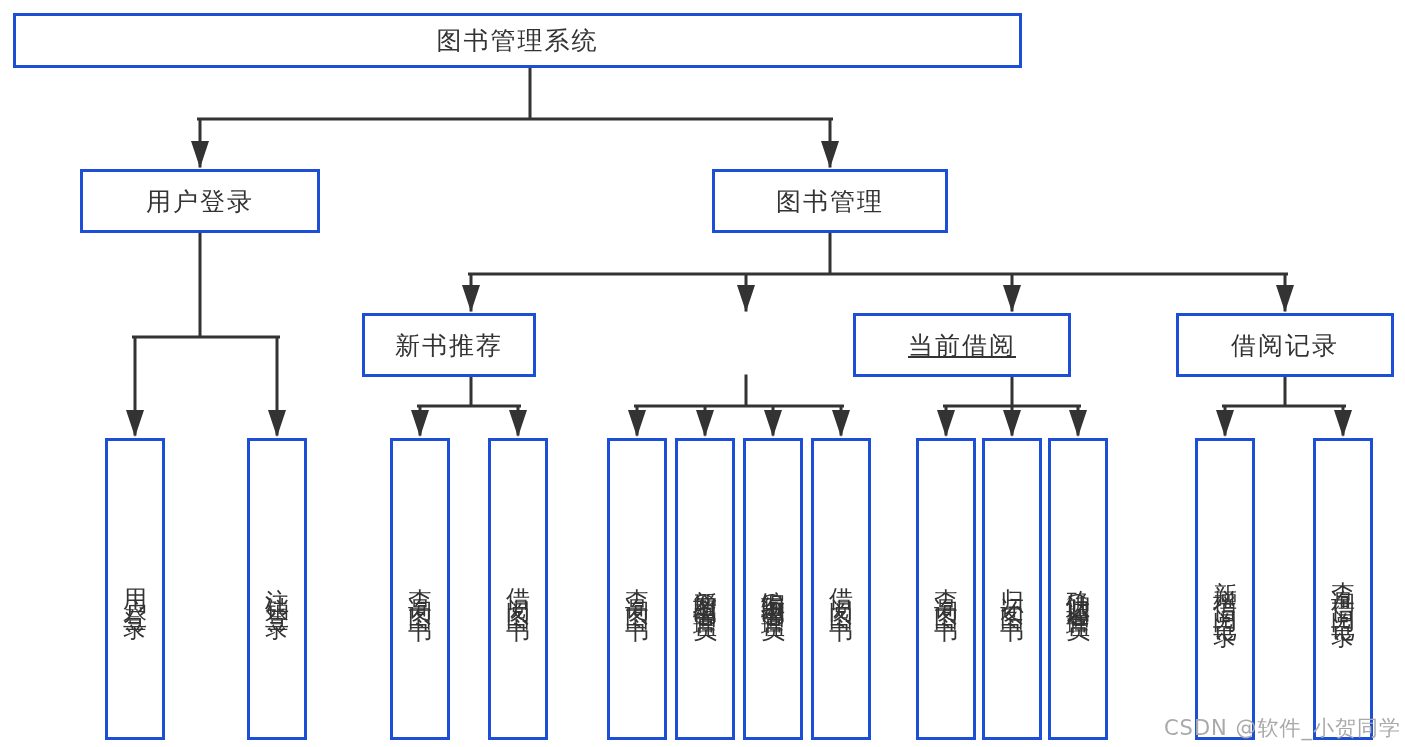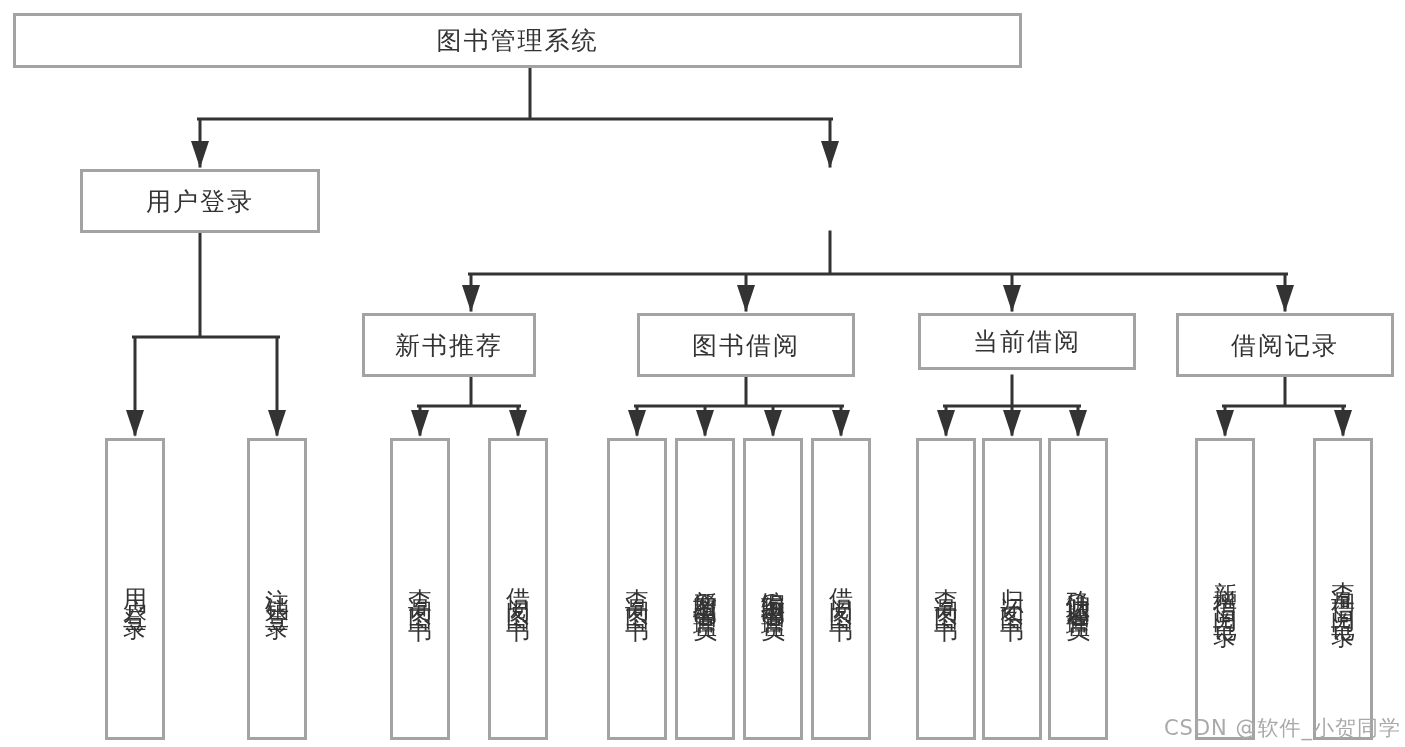--- a/index.html
+++ b/index.html
@@ -8,21 +8,21 @@
     width: 1405px;
     height: 747px;
     background: #ffffff;
     font-family: "DejaVu Sans", "Liberation Sans", sans-serif;
     overflow: hidden;
   }
   svg.wires { position: absolute; left: 0; top: 0; z-index: 0; }
   .node {
     position: absolute;
     box-sizing: border-box;
-    border: 3px solid #a3a3a3;
+    border: 3px solid #1d4ed8;
     background: #ffffff;
     display: flex;
     align-items: center;
     justify-content: center;
     color: #333333;
     z-index: 1;
   }
   .hnode { font-size: 25px; letter-spacing: 2px; white-space: nowrap; }
   .leaf  { font-size: 24px; }
   .leaf .vtext {
@@ -89,28 +89,28 @@
     </g>
   </svg>
 
   <div class="node hnode" style="left:13px; top:13px; width:1009px; height:55px;">
     <span>图书管理系统</span>
   </div>
 
   <div class="node hnode" style="left:80px; top:169px; width:240px; height:64px;">
     <span>用户登录</span>
   </div>
+  <div class="node hnode" style="left:712px; top:169px; width:236px; height:64px;">
+    <span>图书管理</span>
+  </div>
 
   <div class="node hnode" style="left:362px; top:313px; width:174px; height:64px;">
     <span>新书推荐</span>
   </div>
-  <div class="node hnode" style="left:637px; top:313px; width:218px; height:64px;">
-    <span>图书借阅</span>
-  </div>
-  <div class="node hnode" style="left:918px; top:313px; width:218px; height:57px;">
+  <div class="node hnode" style="left:853px; top:313px; width:218px; height:64px;text-decoration:underline;">
     <span>当前借阅</span>
   </div>
   <div class="node hnode" style="left:1176px; top:313px; width:218px; height:64px;">
     <span>借阅记录</span>
   </div>
 
   <div class="node leaf" style="left:105px; top:438px; width:60px; height:302px;">
     <span class="vtext s4">用户登录</span>
   </div>
   <div class="node leaf" style="left:247px; top:438px; width:60px; height:302px;">

